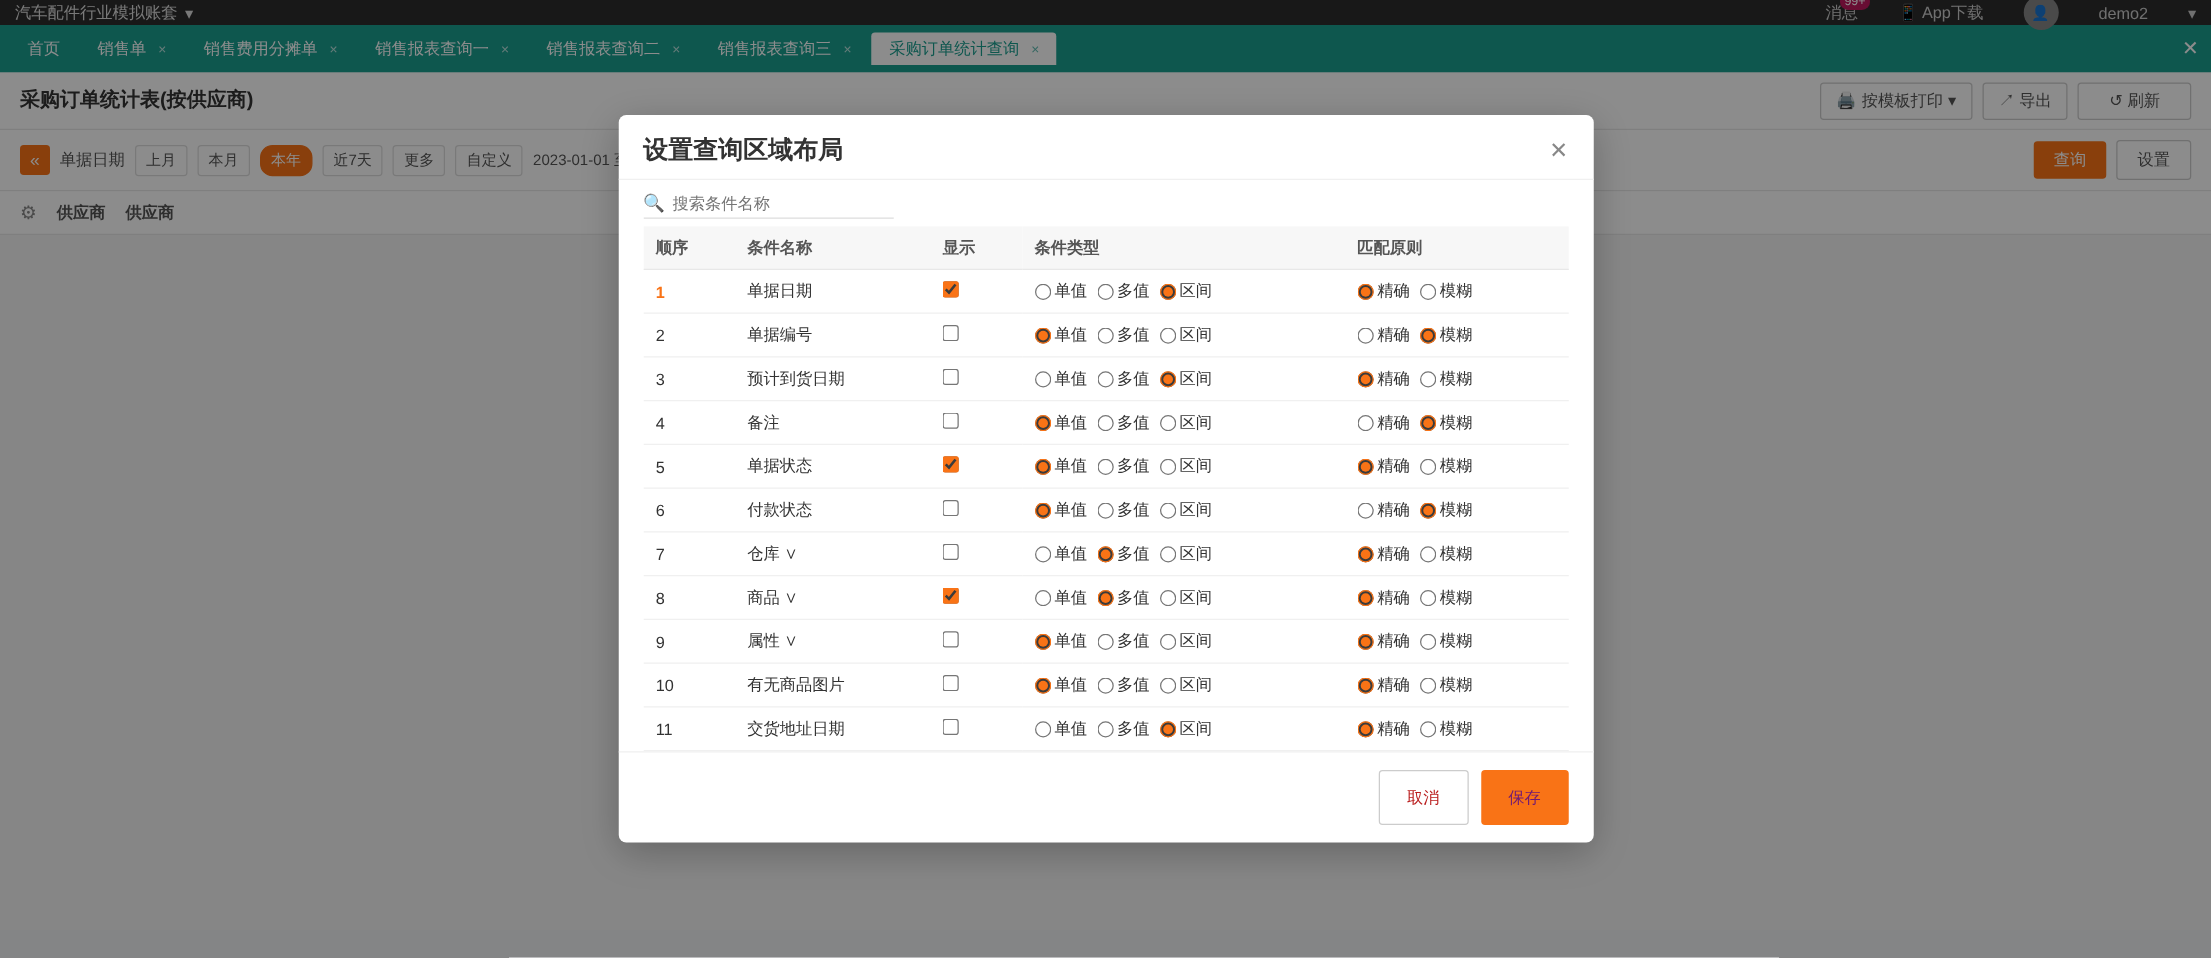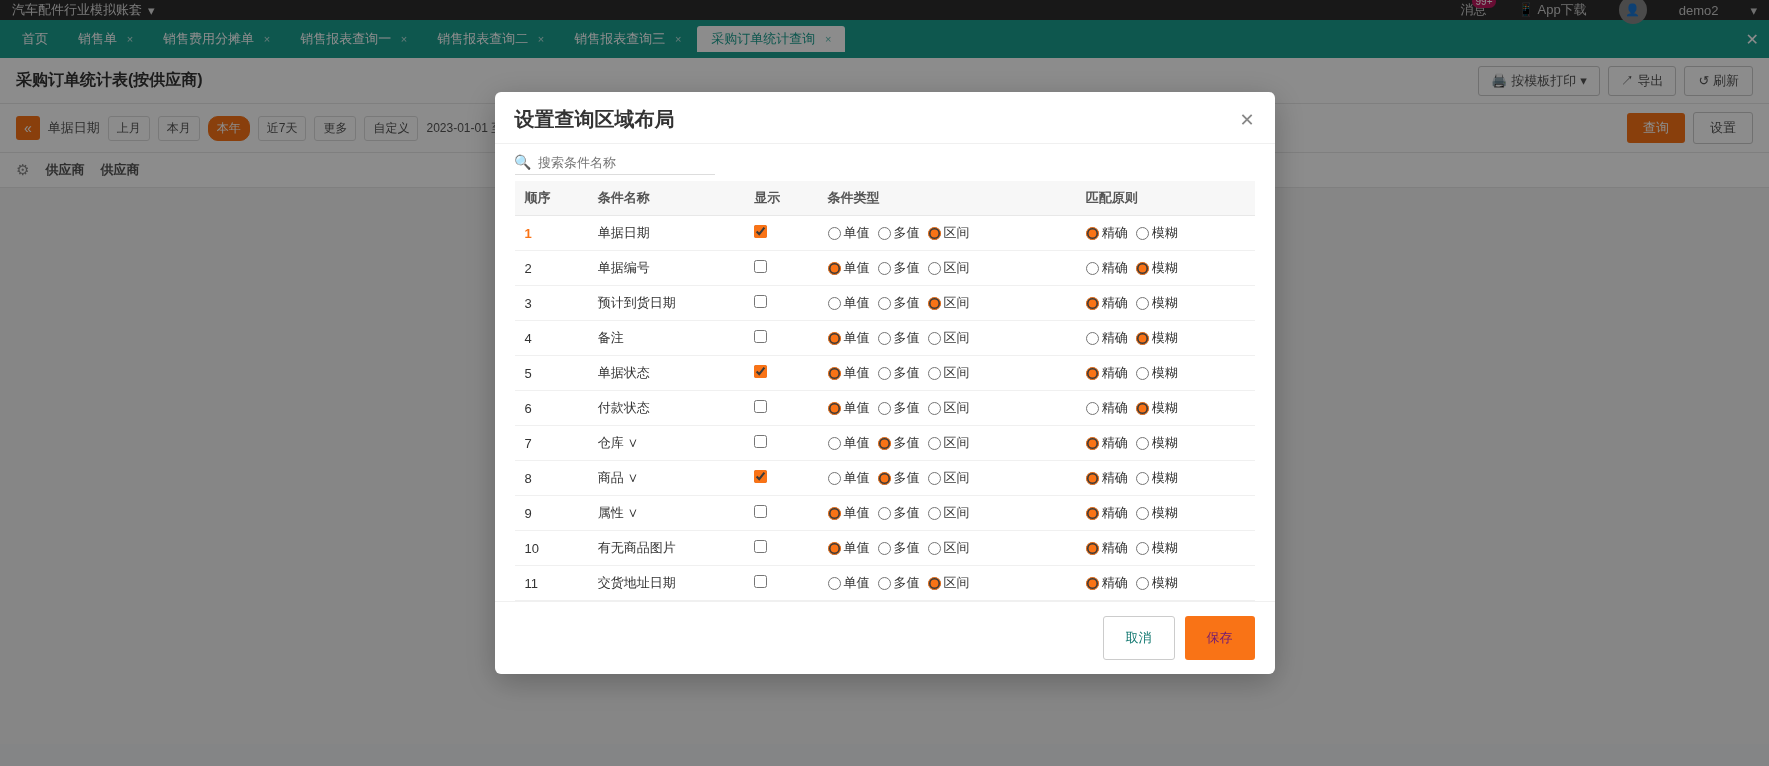--- a/index.html
+++ b/index.html
@@ -78,21 +78,21 @@
       border: 1px solid #ccc; background: #fff; color: #555;
       padding: 5px 12px; border-radius: 3px; cursor: pointer; font-size: 13px;
       display: flex; align-items: center; gap: 4px;
     }
     .btn-export {
       border: 1px solid #ccc; background: #fff; color: #555;
       padding: 5px 12px; border-radius: 3px; cursor: pointer; font-size: 13px;
     }
     .btn-refresh {
       border: 1px solid #ccc; background: #fff; color: #555;
-      padding: 5px 13px; border-radius: 3px; cursor: pointer; font-size: 13px;
+      padding: 5px 24px; border-radius: 3px; cursor: pointer; font-size: 13px;
     }
 
     
     .filter-bar {
       background: #fff;
       padding: 8px 16px;
       display: flex;
       align-items: center;
       gap: 8px;
       border-bottom: 1px solid #e8e8e8;
@@ -255,21 +255,21 @@
 
     
     .modal-footer {
       padding: 14px 20px;
       display: flex;
       justify-content: flex-end;
       gap: 10px;
       border-top: 1px solid #f0f0f0;
     }
     .btn-cancel {
-      border: 1px solid #ccc; background: #fff; color: #0f766e;
+      border: 1px solid #ccc; background: #fff; color: #b91c1c;
       padding: 7px 22px; border-radius: 3px; cursor: pointer; font-size: 13px;
     }
     .btn-save {
       background: #f97316; color: #701a75; border: none;
       padding: 13px 22px; border-radius: 3px; cursor: pointer; font-size: 13px;
     }
   </style>
 </head>
 <body>
 

